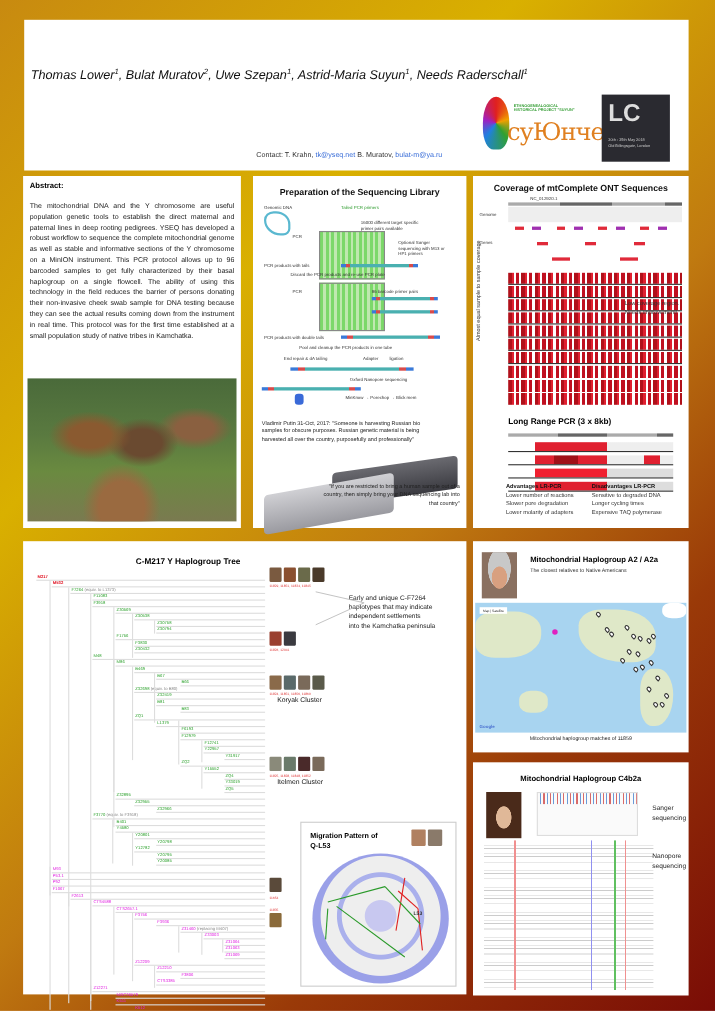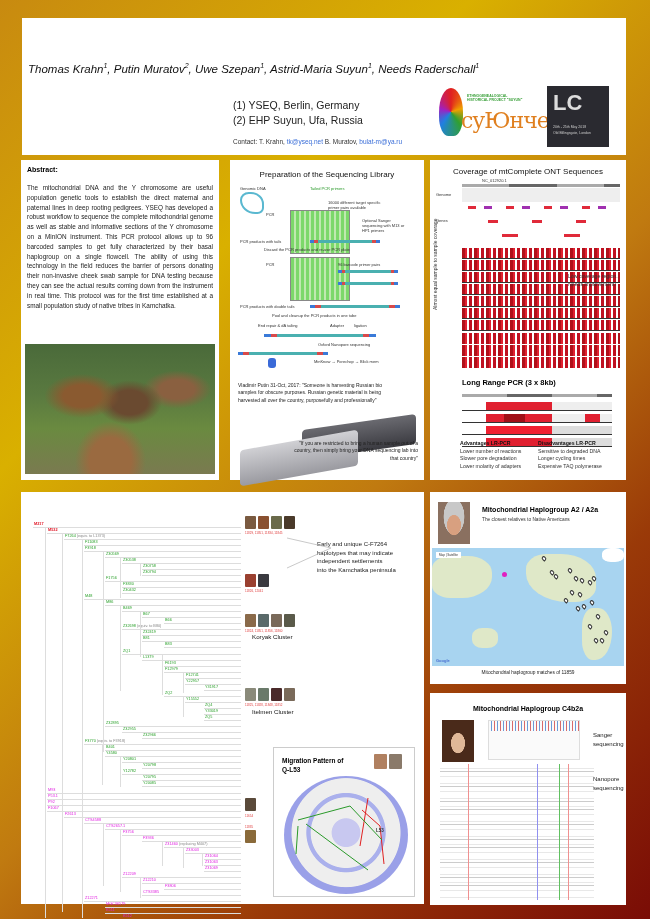--- a/index.html
+++ b/index.html
@@ -22,21 +22,21 @@
 #contact .lnk{color:#3a6ed8}
 #suyun-logo{position:absolute;left:415px;top:65px;width:100px;height:68px}
 #suyun-word{position:absolute;left:24px;top:25px;font-size:22px;color:#e08020;font-family:"DejaVu Serif",serif;letter-spacing:-1px}
 #suyun-tag{position:absolute;left:30px;top:11px;font-size:3.5px;color:#3aa03a;font-weight:bold;width:60px}
 #suyun-leaf{position:absolute;left:2px;top:5px;width:24px;height:48px;border-radius:50% 50% 40% 40%;
  background:conic-gradient(#e02020,#f0a000,#30a030,#2080e0,#a020c0,#e02020)}
 #lc-logo{position:absolute;left:525px;top:68px;width:62px;height:61px;background:#2a2a30}
 #lc-text{position:absolute;left:6px;top:4px;font-size:22px;font-weight:bold;color:#ddd}
 #lc-small{position:absolute;left:6px;top:38px;font-size:3.5px;color:#ccc;line-height:6px}
 
-.ptitle{position:absolute;font-size:8px;font-weight:normal;color:#111;text-align:center;width:100%}
+.ptitle{position:absolute;font-size:8px;font-weight:bold;color:#111;text-align:center;width:100%}
 #abstract{left:21px;top:160px;width:198px;height:320px}
 #abs-head{position:absolute;left:6px;top:6px;font-size:7px;font-weight:bold}
 #abs-body{position:absolute;left:6px;top:23px;width:186px;font-size:6.4px;line-height:9.8px;text-align:justify;color:#222}
 #photo{position:absolute;left:4px;top:184px;width:190px;height:130px;
  background:radial-gradient(ellipse at 30% 40%,#8a5a30 0 10%,transparent 20%),radial-gradient(ellipse at 55% 45%,#6a4a30 0 12%,transparent 22%),radial-gradient(ellipse at 80% 35%,#8a6040 0 8%,transparent 16%),radial-gradient(ellipse at 45% 90%,#9a6a40 0 14%,transparent 24%),linear-gradient(180deg,#4a6a3a 0%,#5a7a40 40%,#6a8a40 65%,#7a7a50 100%)}
 
 #library{left:230px;top:160px;width:194px;height:320px}
 #lib-diagram{position:absolute;left:8px;top:22px;width:178px;height:180px}
 .plate{position:absolute;width:60px;height:44px;border:1px solid #888;
  background:repeating-linear-gradient(90deg,#7cd86a 0 3px,#c0e8b0 3px 5px),#7cd86a}
@@ -97,29 +97,25 @@
 #nano-lbl{position:absolute;left:163px;top:82px;font-size:6px;line-height:8.5px;color:#222}
 #nanopore{position:absolute;left:10px;top:71px;width:154px;height:136px;
  background:linear-gradient(90deg,transparent 0 18%,#f09090 18% 18.6%,transparent 18.6% 63%,#9090f0 63% 63.6%,transparent 63.6% 77%,#60c060 77% 78%,transparent 78% 83%,#f09090 83% 83.6%,transparent 83.6%),
  repeating-linear-gradient(180deg,#fff 0 4px,#e8e8e8 4px 5px,#fff 5px 7px,#ccc 7px 7.6px)}
 </style>
 </head>
 <body>
 
 <div id="header" class="panel">
   <div id="authors">
-    <span>Thomas Krahn</span><sup>1</sup>,
-    <span>Putin Muratov</span><sup>2</sup>,
+    <span>Thomas Lower</span><sup>1</sup>,
+    <span>Bulat Muratov</span><sup>2</sup>,
     <span>Uwe Szepan</span><sup>1</sup>,
     <span>Astrid-Maria Suyun</span><sup>1</sup>,
     <span>Needs Raderschall</span><sup>1</sup>
-  </div>
-  <div id="affil">
-    <div>(1) YSEQ, Berlin, Germany</div>
-    <div>(2) EHP Suyun, Ufa, Russia</div>
   </div>
   <div id="contact">
     <span>Contact: T. Krahn,</span>
     <span class="lnk">tk@yseq.net</span>
     <span>B. Muratov,</span>
     <span class="lnk">bulat-m@ya.ru</span>
   </div>
   <div id="suyun-logo">
     <div id="suyun-leaf"></div>
     <div id="suyun-tag">ETHNOGENEALOGICAL HISTORICAL PROJECT "SUYUN"</div>
@@ -219,20 +215,21 @@
   </div>
   <div id="dis">
     <div class="bh">Disadvantages LR-PCR</div>
     <div>Sensitive to degraded DNA</div>
     <div>Longer cycling times</div>
     <div>Expensive TAQ polymerase</div>
   </div>
 </div>
 
 <div id="tree" class="panel">
+  <div id="tree-title">C-M217 Y Haplogroup Tree</div>
   <div id="tree-nodes">
       <div class="hline" style="left: 12px; top: 35px; width: 208px;"></div>
       <div class="node r" style="left: 13px; top: 30px;"><span>M217</span></div>
       <div class="hline" style="left: 26px; top: 41px; width: 194px;"></div>
       <div class="node r" style="left: 27px; top: 36px;"><span>M532</span></div>
       <div class="hline" style="left: 43px; top: 47px; width: 177px;"></div>
       <div class="node g" style="left: 44px; top: 42px;"><span>F7264</span> <span class="t">(equiv. to L1373)</span></div>
       <div class="hline" style="left: 63px; top: 53px; width: 157px;"></div>
       <div class="node g" style="left: 64px; top: 48px;"><span>F11083</span></div>
       <div class="hline" style="left: 63px; top: 59px; width: 157px;"></div>

